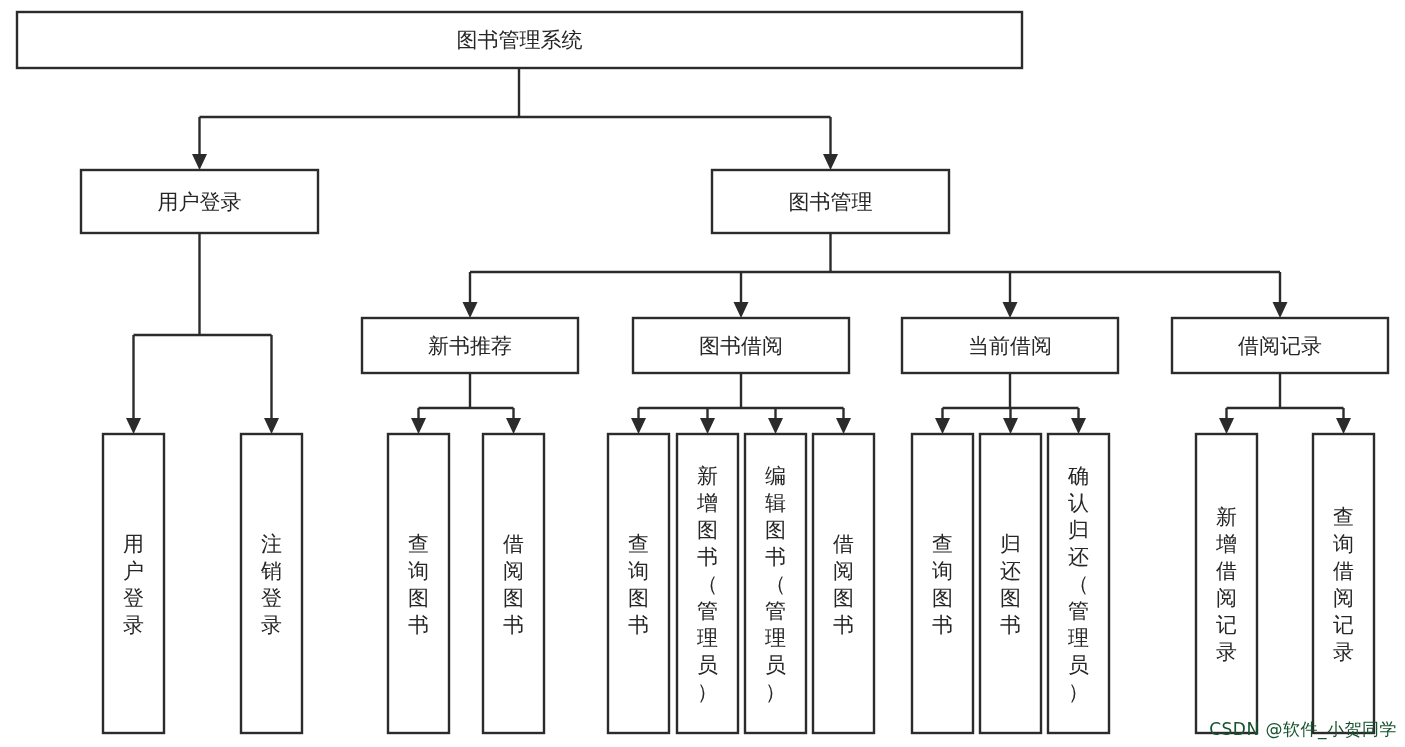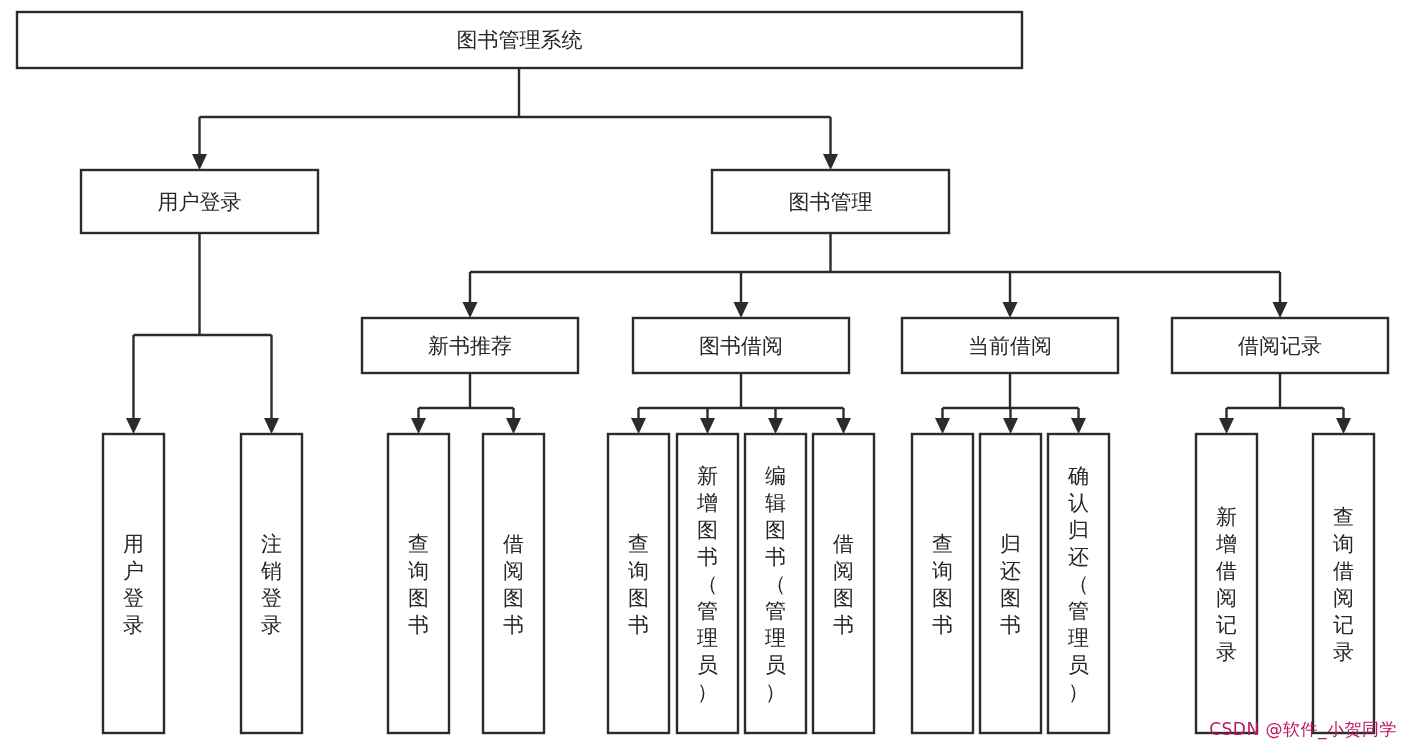--- a/index.html
+++ b/index.html
@@ -47,21 +47,21 @@
   }
   .arrow-head {
     fill: #2b2b2b;
     stroke: none;
   }
   .watermark {
     position: absolute;
     right: 8px;
     bottom: 6px;
     font-size: 17px;
-    color: #be185d;
+    color: #14532d;
     font-family: "DejaVu Sans", "Liberation Sans", sans-serif;
     white-space: nowrap;
     letter-spacing: 0.5px;
     user-select: none;
   }
 </style>
 </head>
 <body>
 
 <svg id="diagram" viewBox="0 0 1405 747">

